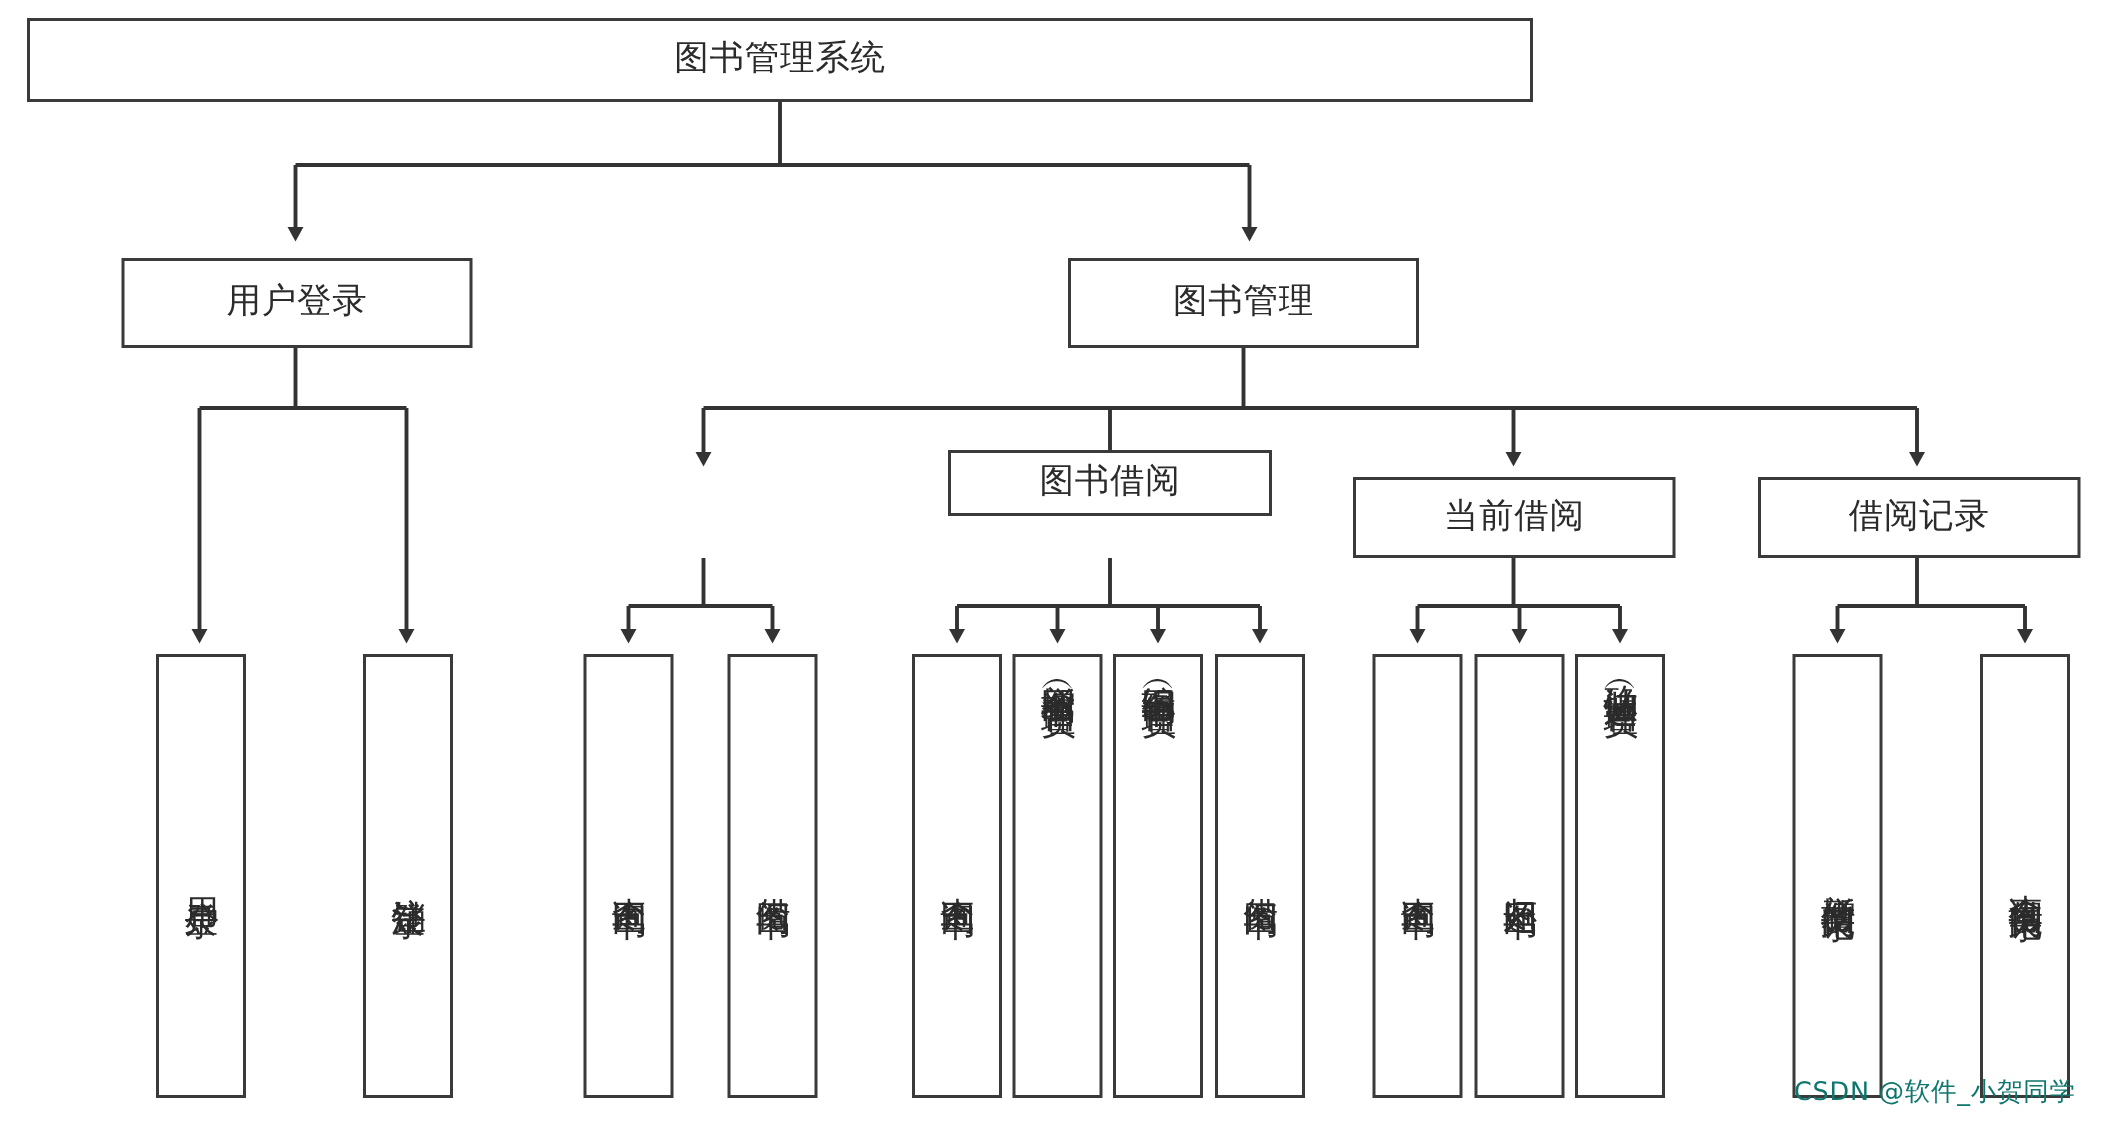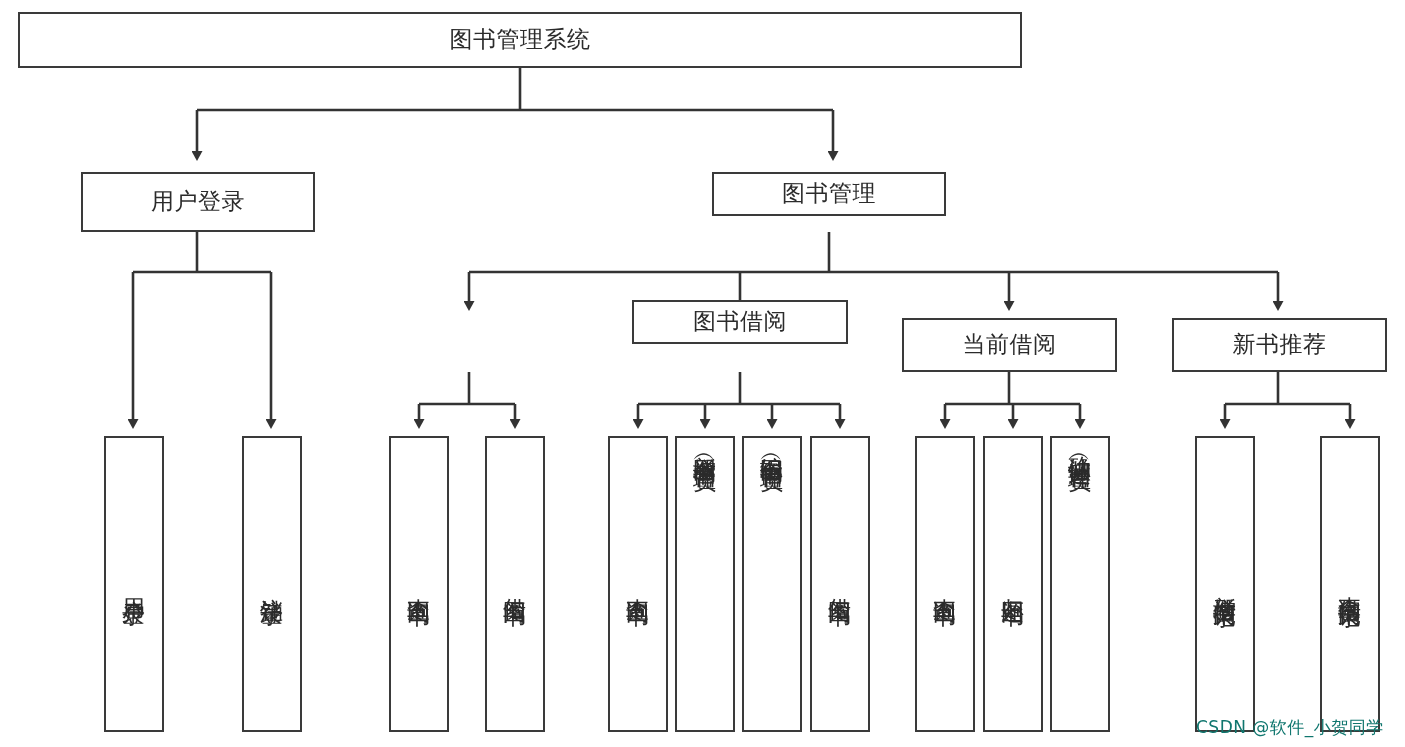--- a/index.html
+++ b/index.html
@@ -116,32 +116,32 @@
     </g>
   </svg>
 
   <div class="node-box" style="left:18px; top:12px; width:1004px; height:56px;">
     <span class="node-label-h">图书管理系统</span>
   </div>
 
   <div class="node-box" style="left:81px; top:172px; width:234px; height:60px;">
     <span class="node-label-h">用户登录</span>
   </div>
-  <div class="node-box" style="left:712px; top:172px; width:234px; height:44px;">
+  <div class="node-box" style="left:712px; top:172px; width:234px; height:60px;">
     <span class="node-label-h">图书管理</span>
   </div>
 
   <div class="node-box" style="left:632px; top:300px; width:216px; height:44px;">
     <span class="node-label-h">图书借阅</span>
   </div>
   <div class="node-box" style="left:902px; top:318px; width:215px; height:54px;">
     <span class="node-label-h">当前借阅</span>
   </div>
   <div class="node-box" style="left:1172px; top:318px; width:215px; height:54px;">
-    <span class="node-label-h">新书推荐</span>
+    <span class="node-label-h">借阅记录</span>
   </div>
 
   <div class="node-box" style="left:104px; top:436px; width:60px; height:296px; align-items:center;">
     <span class="node-label-v">用户登录</span>
   </div>
   <div class="node-box" style="left:242px; top:436px; width:60px; height:296px;">
     <span class="node-label-v">注销登录</span>
   </div>
 
   <div class="node-box" style="left:389px; top:436px; width:60px; height:296px;">

